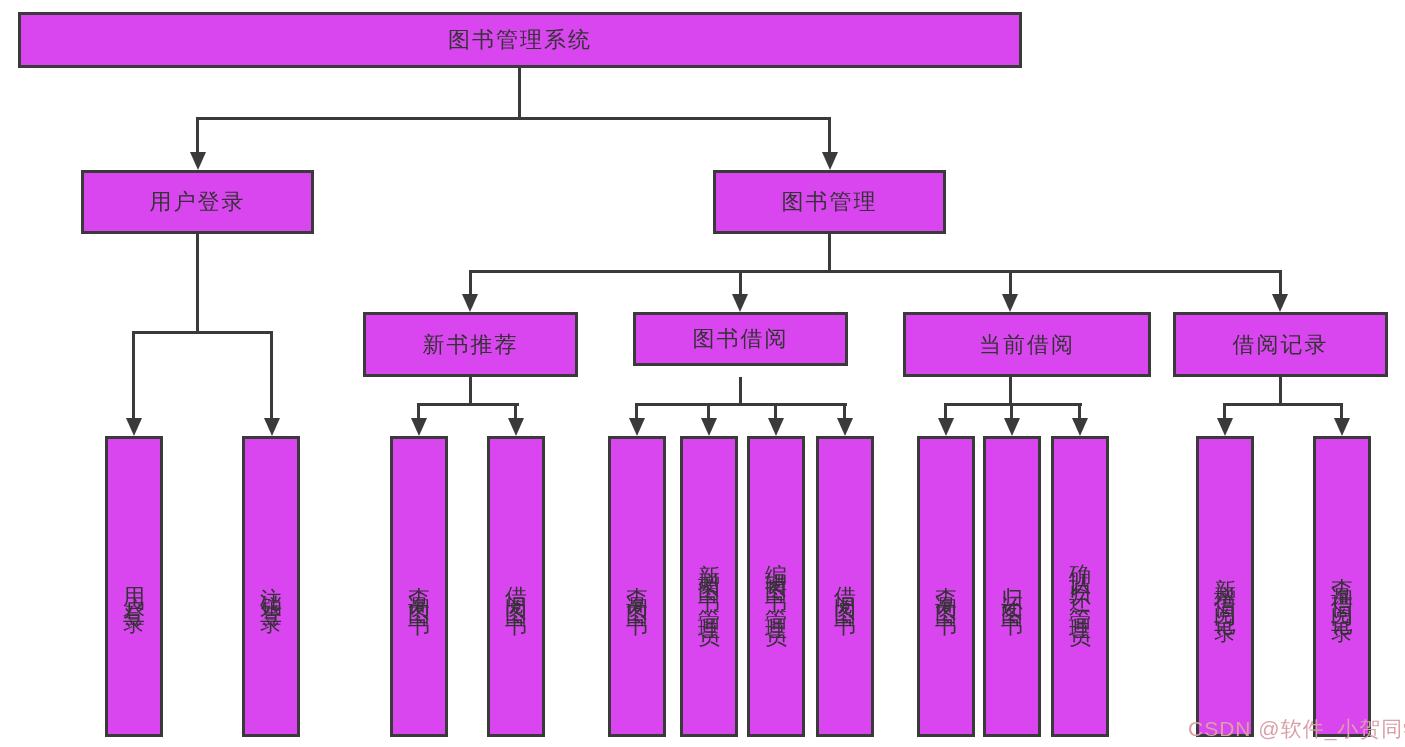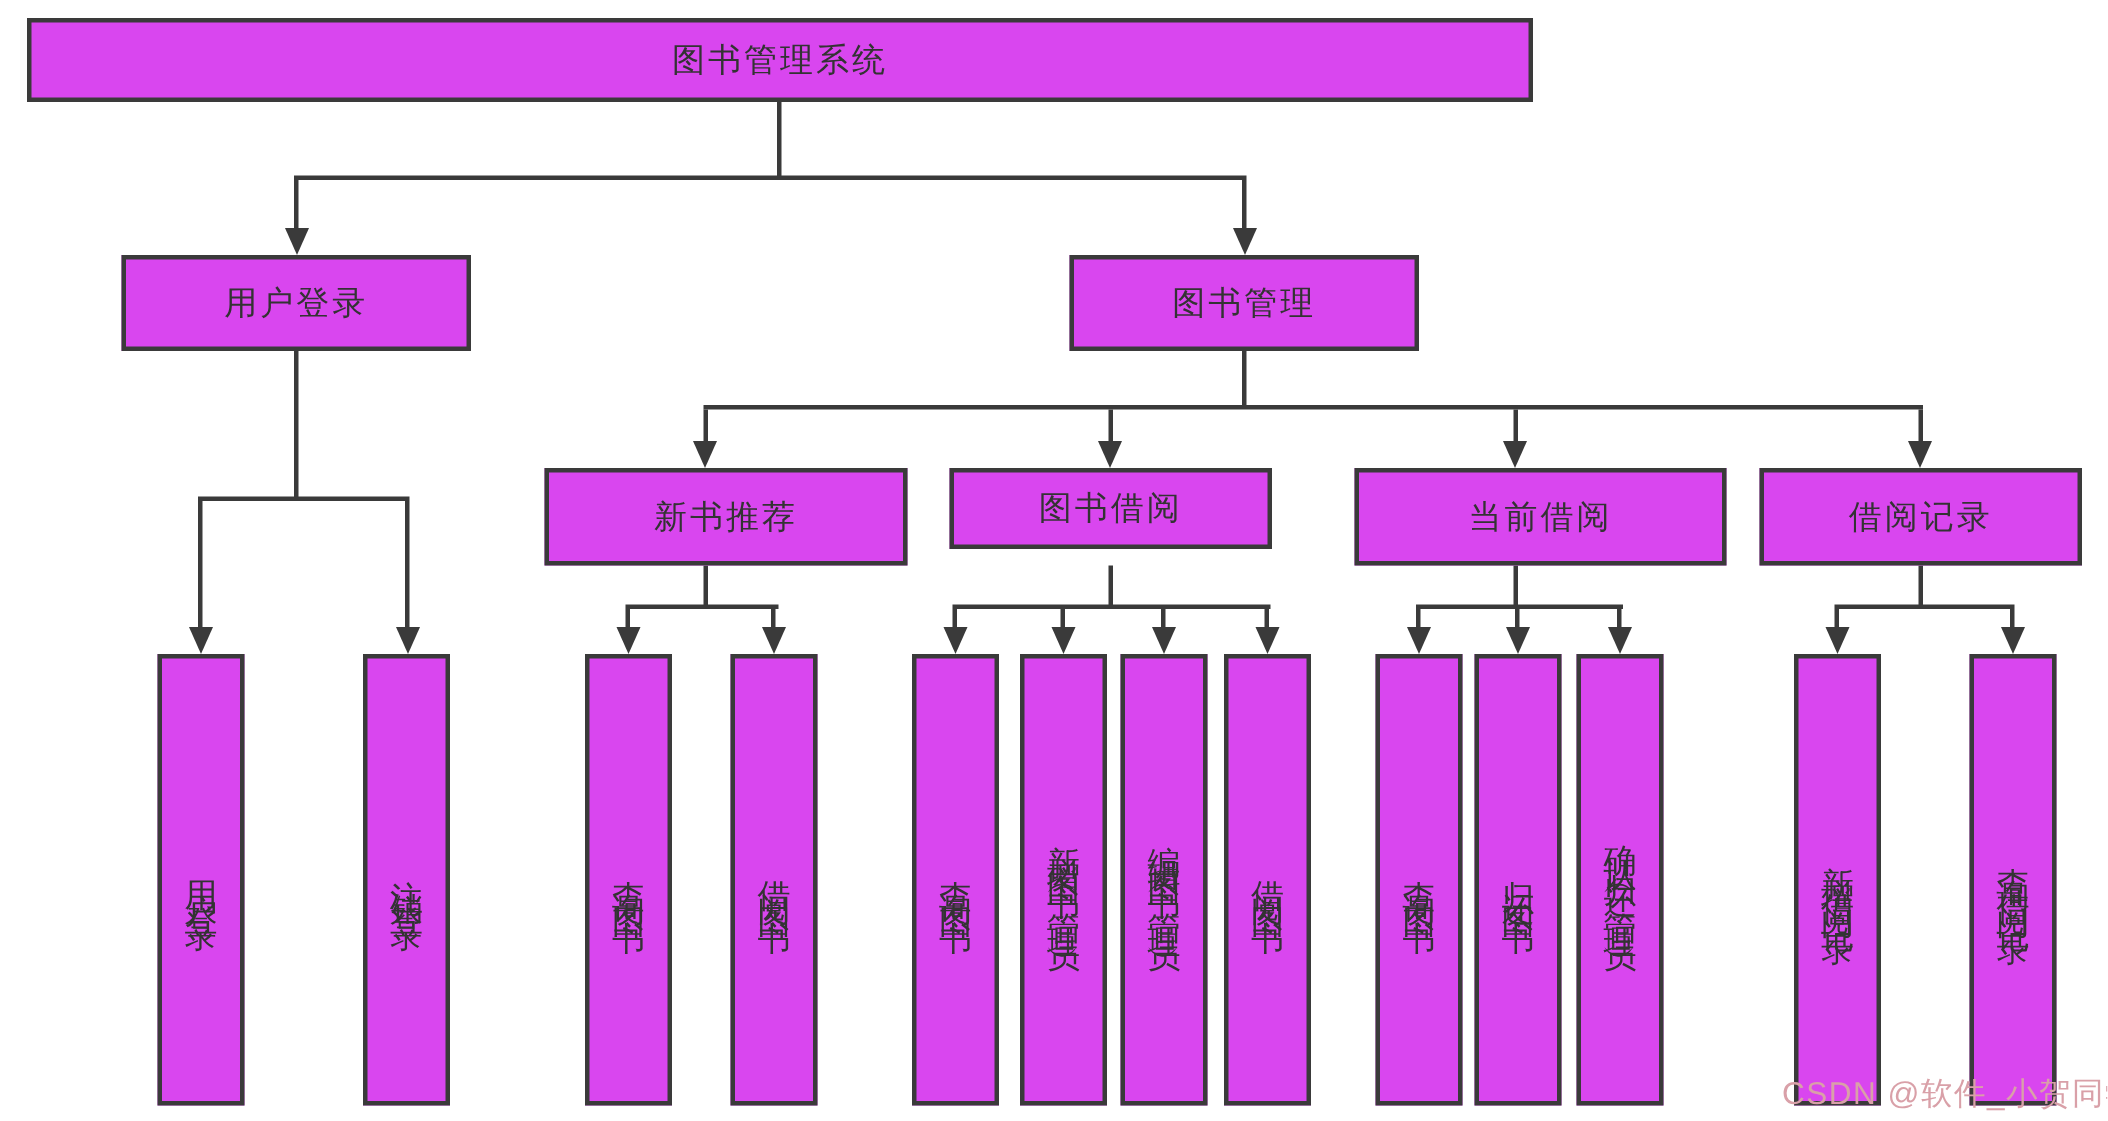--- a/index.html
+++ b/index.html
@@ -89,21 +89,21 @@
   <div class="h" style="left:469px;top:270px;width:813px"></div>
   <div class="v" style="left:469px;top:273px;height:21px"></div>
   <div class="ar" style="left:462px;top:294px"></div>
   <div class="v" style="left:739px;top:273px;height:21px"></div>
   <div class="ar" style="left:732px;top:294px"></div>
   <div class="v" style="left:1009px;top:273px;height:21px"></div>
   <div class="ar" style="left:1002px;top:294px"></div>
   <div class="v" style="left:1279px;top:273px;height:21px"></div>
   <div class="ar" style="left:1272px;top:294px"></div>
 
-  <div class="box" style="left:363px;top:312px;width:242px;height:65px">新书推荐</div>
+  <div class="box" style="left:363px;top:312px;width:215px;height:65px">新书推荐</div>
   <div class="box" style="left:633px;top:312px;width:215px;height:54px">图书借阅</div>
   <div class="box" style="left:903px;top:312px;width:248px;height:65px">当前借阅</div>
   <div class="box" style="left:1173px;top:312px;width:215px;height:65px">借阅记录</div>
 
   <div class="v" style="left:469px;top:377px;height:28px"></div>
   <div class="h" style="left:417px;top:403px;width:102px"></div>
   <div class="v" style="left:417px;top:406px;height:12px"></div>
   <div class="ar" style="left:411px;top:418px"></div>
   <div class="v" style="left:514px;top:406px;height:12px"></div>
   <div class="ar" style="left:508px;top:418px"></div>

